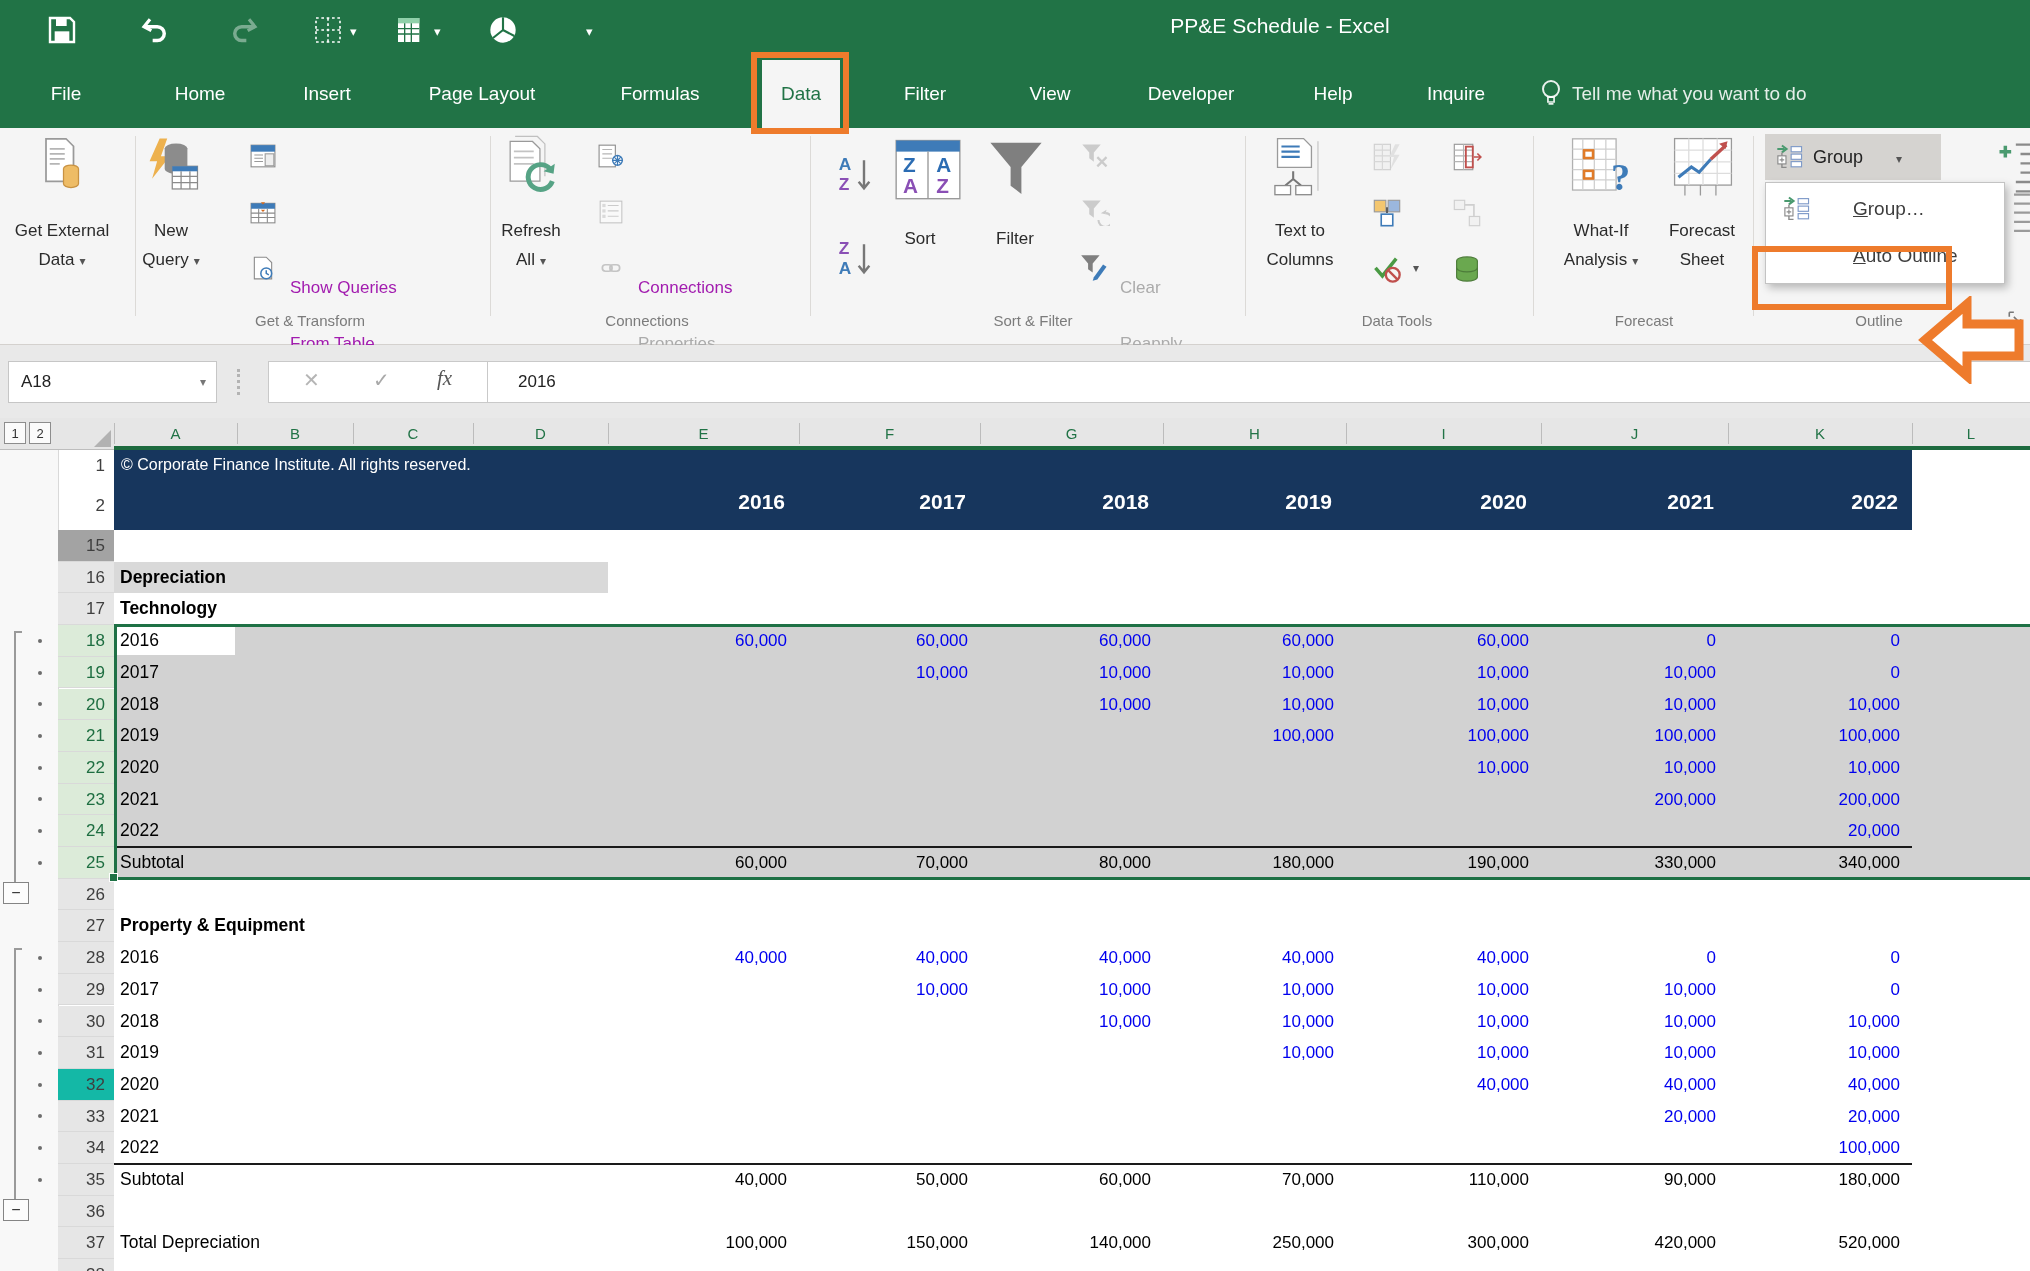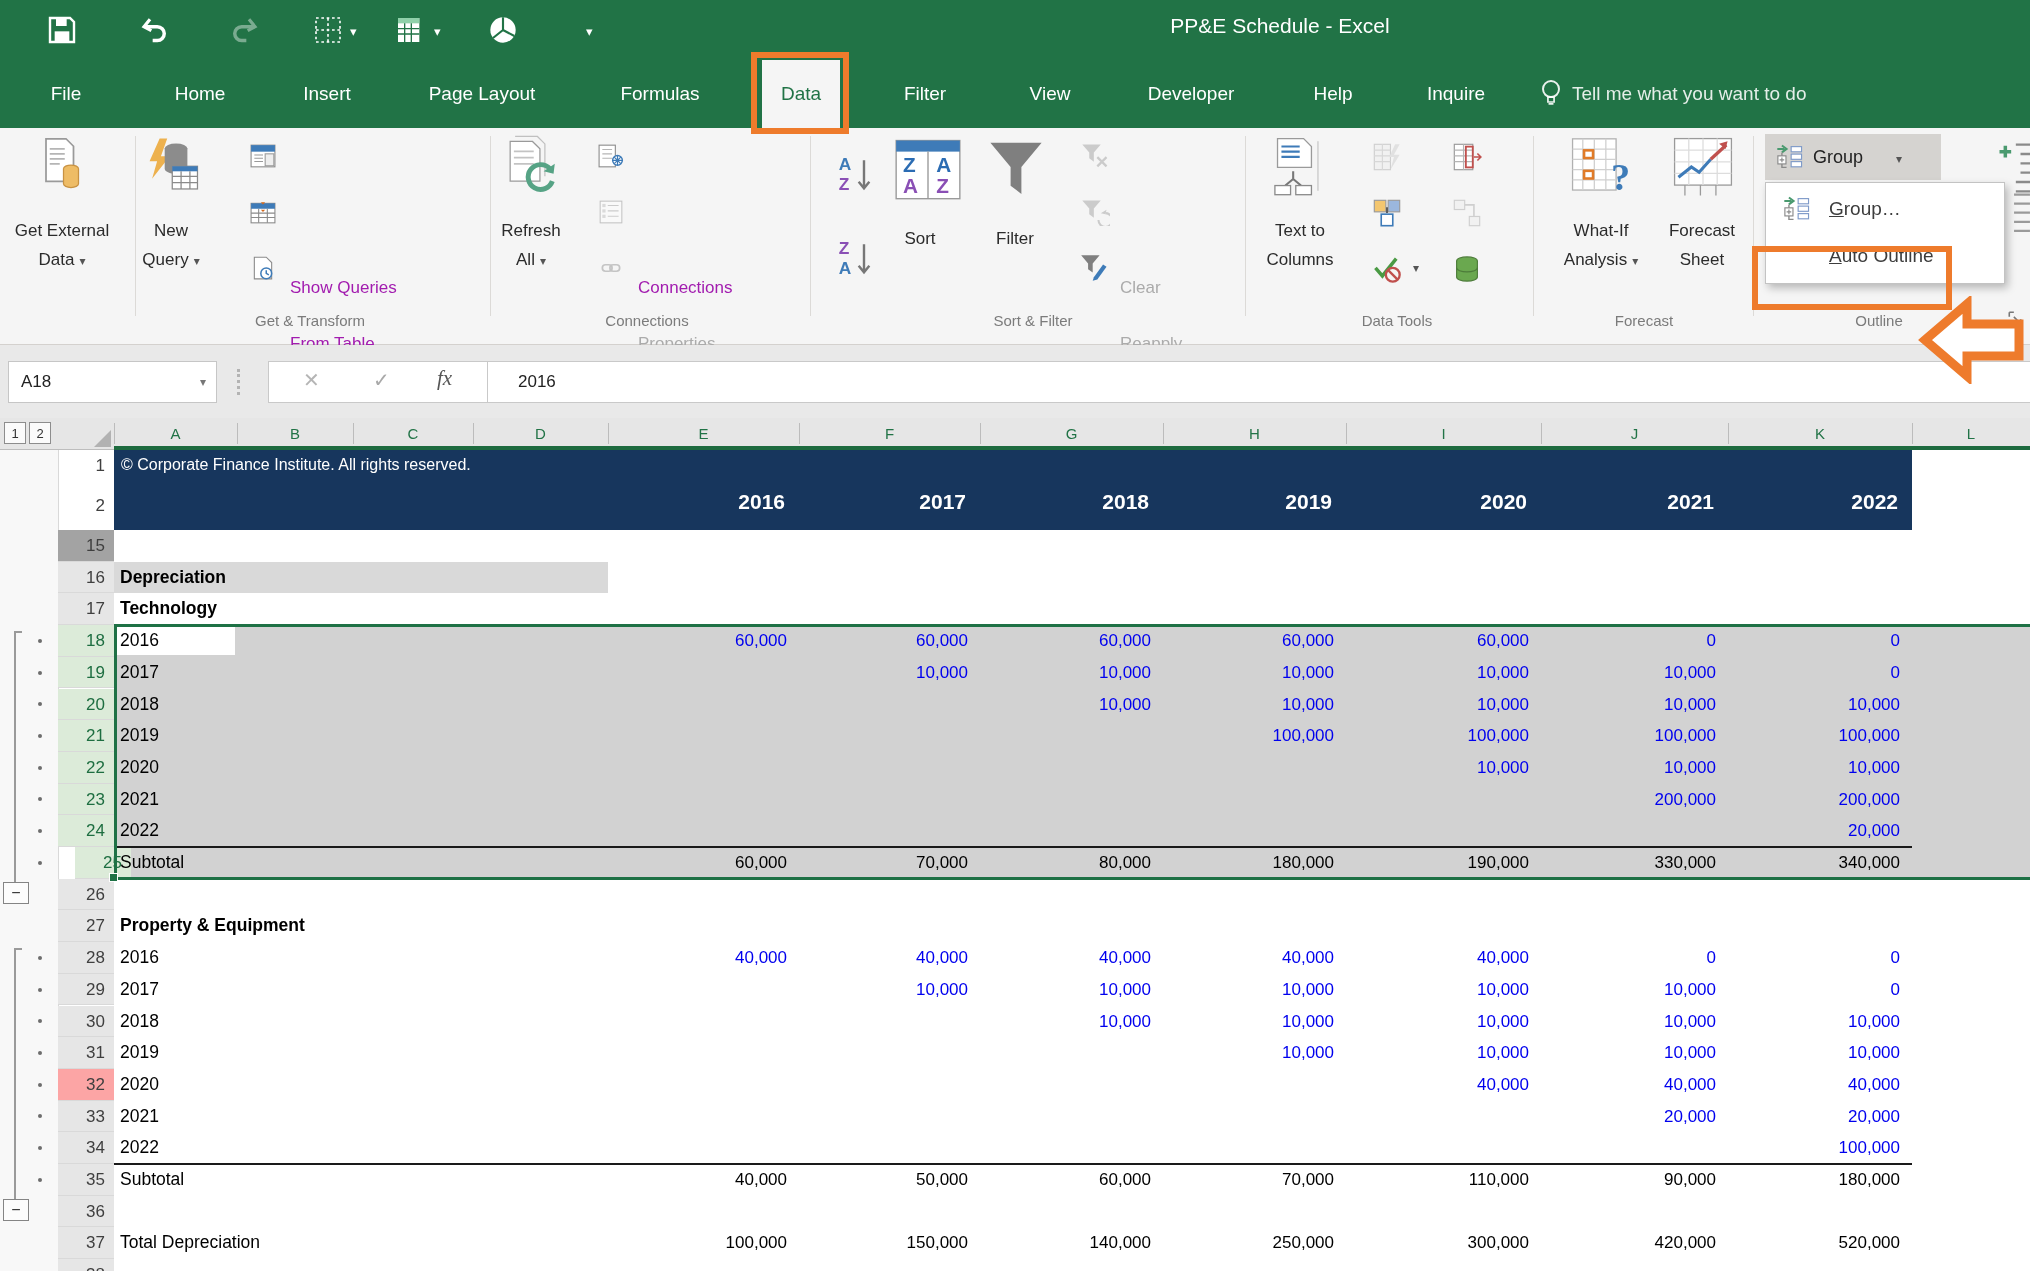--- a/index.html
+++ b/index.html
@@ -32,21 +32,21 @@
   .smallbtn-label{position:absolute;color:#a21caf;font-size:17px;line-height:24px;white-space:nowrap;}
   .smallbtn-label.disabled{color:#ababab;}
   .caret::after{content:"▾";font-size:12px;color:#555;margin-left:5px;}
   .icon{position:absolute;}
   .group-btn{position:absolute;left:1765px;top:6px;width:176px;height:46px;background:#d5d3d0;
              display:flex;align-items:center;}
   .group-btn span{font-size:18px;color:#222;margin-left:8px;}
   .menu{position:absolute;left:1765px;top:54px;width:238px;height:100px;background:#fff;
         border:1px solid #c3c3c3;box-shadow:3px 4px 8px rgba(0,0,0,.25);}
   .menu-item{position:absolute;left:0;width:236px;height:47px;display:flex;align-items:center;
-             font-size:19px;color:#3d3d3d;}
+             font-size:19px;color:#3d3d3d;padding-left:24px;}
   .menu-item .mi-label{margin-left:63px;white-space:nowrap;}
   .dlg-launcher{position:absolute;left:2007px;top:182px;width:16px;height:16px;}
 
   
   .ann-box{position:absolute;border:6px solid #ee7b2c;background:transparent;z-index:50;}
 
   
   .fbar{position:absolute;left:0;top:345px;width:2030px;height:73px;background:#e9e9e9;}
   .namebox{position:absolute;left:8px;top:16px;width:207px;height:40px;background:#fff;
            border:1px solid #c6c6c6;font-size:17px;color:#222;line-height:40px;}
@@ -494,21 +494,21 @@
       <div style="position: absolute; left: 38px; top: 411.15px; width: 4px; height: 4px; border-radius: 50%; background: rgb(109, 109, 109);"></div>
       <div style="position: absolute; left: 114px; top: 428px; width: 1798px; height: 2px; background: rgb(26, 26, 26); z-index: 3;"></div>
       <div style="position: absolute; left: 120px; top: 429px; height: 31.7px; line-height: 31.7px; font-size: 17.5px; color: rgb(0, 0, 0); white-space: nowrap; z-index: 5;">Subtotal</div>
       <div style="position: absolute; left: 608px; top: 429px; width: 179px; height: 31.7px; line-height: 31.7px; text-align: right; font-size: 17px; z-index: 3; color: rgb(0, 0, 0);">60,000</div>
       <div style="position: absolute; left: 799px; top: 429px; width: 169px; height: 31.7px; line-height: 31.7px; text-align: right; font-size: 17px; z-index: 3; color: rgb(0, 0, 0);">70,000</div>
       <div style="position: absolute; left: 980px; top: 429px; width: 171px; height: 31.7px; line-height: 31.7px; text-align: right; font-size: 17px; z-index: 3; color: rgb(0, 0, 0);">80,000</div>
       <div style="position: absolute; left: 1163px; top: 429px; width: 171px; height: 31.7px; line-height: 31.7px; text-align: right; font-size: 17px; z-index: 3; color: rgb(0, 0, 0);">180,000</div>
       <div style="position: absolute; left: 1346px; top: 429px; width: 183px; height: 31.7px; line-height: 31.7px; text-align: right; font-size: 17px; z-index: 3; color: rgb(0, 0, 0);">190,000</div>
       <div style="position: absolute; left: 1541px; top: 429px; width: 175px; height: 31.7px; line-height: 31.7px; text-align: right; font-size: 17px; z-index: 3; color: rgb(0, 0, 0);">330,000</div>
       <div style="position: absolute; left: 1728px; top: 429px; width: 172px; height: 31.7px; line-height: 31.7px; text-align: right; font-size: 17px; z-index: 3; color: rgb(0, 0, 0);">340,000</div>
-      <div style="position: absolute; left: 75px; top: 429px; width: 56px; height: 31.7px; text-align: right; padding-right: 9px; box-sizing: border-box; line-height: 31.7px; font-size: 17px; border-bottom: 1px solid rgb(217, 217, 217); background: rgb(220, 235, 217); color: rgb(30, 110, 65);">25</div>
+      <div style="position: absolute; left: 58px; top: 429px; width: 56px; height: 31.7px; text-align: right; padding-right: 9px; box-sizing: border-box; line-height: 31.7px; font-size: 17px; border-bottom: 1px solid rgb(217, 217, 217); background: rgb(220, 235, 217); color: rgb(30, 110, 65);">25</div>
       <div style="position: absolute; left: 38px; top: 442.85px; width: 4px; height: 4px; border-radius: 50%; background: rgb(109, 109, 109);"></div>
       <div style="position: absolute; left: 58px; top: 460.7px; width: 56px; height: 31.7px; text-align: right; padding-right: 9px; box-sizing: border-box; line-height: 31.7px; font-size: 17px; border-bottom: 1px solid rgb(217, 217, 217); background: rgb(230, 230, 230); color: rgb(63, 63, 63);">26</div>
       <div style="position: absolute; left: 3px; top: 463.7px; width: 26px; height: 22px; background: rgb(252, 252, 252); border: 1px solid rgb(132, 132, 132); box-sizing: border-box; text-align: center; line-height: 20px; font-size: 16px; color: rgb(51, 51, 51);">−</div>
       <div style="position: absolute; left: 120px; top: 492.4px; height: 31.7px; line-height: 31.7px; font-size: 17.5px; color: rgb(0, 0, 0); white-space: nowrap; z-index: 5; font-weight: bold;">Property &amp; Equipment</div>
       <div style="position: absolute; left: 58px; top: 492.4px; width: 56px; height: 31.7px; text-align: right; padding-right: 9px; box-sizing: border-box; line-height: 31.7px; font-size: 17px; border-bottom: 1px solid rgb(217, 217, 217); background: rgb(230, 230, 230); color: rgb(63, 63, 63);">27</div>
       <div style="position: absolute; left: 120px; top: 524.1px; height: 31.7px; line-height: 31.7px; font-size: 17.5px; color: rgb(0, 0, 0); white-space: nowrap; z-index: 5;">2016</div>
       <div style="position: absolute; left: 608px; top: 524.1px; width: 179px; height: 31.7px; line-height: 31.7px; text-align: right; font-size: 17px; z-index: 3; color: rgb(0, 0, 238);">40,000</div>
       <div style="position: absolute; left: 799px; top: 524.1px; width: 169px; height: 31.7px; line-height: 31.7px; text-align: right; font-size: 17px; z-index: 3; color: rgb(0, 0, 238);">40,000</div>
       <div style="position: absolute; left: 980px; top: 524.1px; width: 171px; height: 31.7px; line-height: 31.7px; text-align: right; font-size: 17px; z-index: 3; color: rgb(0, 0, 238);">40,000</div>
       <div style="position: absolute; left: 1163px; top: 524.1px; width: 171px; height: 31.7px; line-height: 31.7px; text-align: right; font-size: 17px; z-index: 3; color: rgb(0, 0, 238);">40,000</div>
@@ -538,21 +538,21 @@
       <div style="position: absolute; left: 1163px; top: 619.2px; width: 171px; height: 31.7px; line-height: 31.7px; text-align: right; font-size: 17px; z-index: 3; color: rgb(0, 0, 238);">10,000</div>
       <div style="position: absolute; left: 1346px; top: 619.2px; width: 183px; height: 31.7px; line-height: 31.7px; text-align: right; font-size: 17px; z-index: 3; color: rgb(0, 0, 238);">10,000</div>
       <div style="position: absolute; left: 1541px; top: 619.2px; width: 175px; height: 31.7px; line-height: 31.7px; text-align: right; font-size: 17px; z-index: 3; color: rgb(0, 0, 238);">10,000</div>
       <div style="position: absolute; left: 1728px; top: 619.2px; width: 172px; height: 31.7px; line-height: 31.7px; text-align: right; font-size: 17px; z-index: 3; color: rgb(0, 0, 238);">10,000</div>
       <div style="position: absolute; left: 58px; top: 619.2px; width: 56px; height: 31.7px; text-align: right; padding-right: 9px; box-sizing: border-box; line-height: 31.7px; font-size: 17px; border-bottom: 1px solid rgb(217, 217, 217); background: rgb(230, 230, 230); color: rgb(63, 63, 63);">31</div>
       <div style="position: absolute; left: 38px; top: 633.05px; width: 4px; height: 4px; border-radius: 50%; background: rgb(109, 109, 109);"></div>
       <div style="position: absolute; left: 120px; top: 650.9px; height: 31.7px; line-height: 31.7px; font-size: 17.5px; color: rgb(0, 0, 0); white-space: nowrap; z-index: 5;">2020</div>
       <div style="position: absolute; left: 1346px; top: 650.9px; width: 183px; height: 31.7px; line-height: 31.7px; text-align: right; font-size: 17px; z-index: 3; color: rgb(0, 0, 238);">40,000</div>
       <div style="position: absolute; left: 1541px; top: 650.9px; width: 175px; height: 31.7px; line-height: 31.7px; text-align: right; font-size: 17px; z-index: 3; color: rgb(0, 0, 238);">40,000</div>
       <div style="position: absolute; left: 1728px; top: 650.9px; width: 172px; height: 31.7px; line-height: 31.7px; text-align: right; font-size: 17px; z-index: 3; color: rgb(0, 0, 238);">40,000</div>
-      <div style="position: absolute; left: 58px; top: 650.9px; width: 56px; height: 31.7px; text-align: right; padding-right: 9px; box-sizing: border-box; line-height: 31.7px; font-size: 17px; border-bottom: 1px solid rgb(217, 217, 217); background: #fca5a5; color: rgb(63, 63, 63);">32</div>
+      <div style="position: absolute; left: 58px; top: 650.9px; width: 56px; height: 31.7px; text-align: right; padding-right: 9px; box-sizing: border-box; line-height: 31.7px; font-size: 17px; border-bottom: 1px solid rgb(217, 217, 217); background: #14b8a6; color: rgb(63, 63, 63);">32</div>
       <div style="position: absolute; left: 38px; top: 664.75px; width: 4px; height: 4px; border-radius: 50%; background: rgb(109, 109, 109);"></div>
       <div style="position: absolute; left: 120px; top: 682.6px; height: 31.7px; line-height: 31.7px; font-size: 17.5px; color: rgb(0, 0, 0); white-space: nowrap; z-index: 5;">2021</div>
       <div style="position: absolute; left: 1541px; top: 682.6px; width: 175px; height: 31.7px; line-height: 31.7px; text-align: right; font-size: 17px; z-index: 3; color: rgb(0, 0, 238);">20,000</div>
       <div style="position: absolute; left: 1728px; top: 682.6px; width: 172px; height: 31.7px; line-height: 31.7px; text-align: right; font-size: 17px; z-index: 3; color: rgb(0, 0, 238);">20,000</div>
       <div style="position: absolute; left: 58px; top: 682.6px; width: 56px; height: 31.7px; text-align: right; padding-right: 9px; box-sizing: border-box; line-height: 31.7px; font-size: 17px; border-bottom: 1px solid rgb(217, 217, 217); background: rgb(230, 230, 230); color: rgb(63, 63, 63);">33</div>
       <div style="position: absolute; left: 38px; top: 696.45px; width: 4px; height: 4px; border-radius: 50%; background: rgb(109, 109, 109);"></div>
       <div style="position: absolute; left: 120px; top: 714.3px; height: 31.7px; line-height: 31.7px; font-size: 17.5px; color: rgb(0, 0, 0); white-space: nowrap; z-index: 5;">2022</div>
       <div style="position: absolute; left: 1728px; top: 714.3px; width: 172px; height: 31.7px; line-height: 31.7px; text-align: right; font-size: 17px; z-index: 3; color: rgb(0, 0, 238);">100,000</div>
       <div style="position: absolute; left: 58px; top: 714.3px; width: 56px; height: 31.7px; text-align: right; padding-right: 9px; box-sizing: border-box; line-height: 31.7px; font-size: 17px; border-bottom: 1px solid rgb(217, 217, 217); background: rgb(230, 230, 230); color: rgb(63, 63, 63);">34</div>
       <div style="position: absolute; left: 38px; top: 728.15px; width: 4px; height: 4px; border-radius: 50%; background: rgb(109, 109, 109);"></div>

